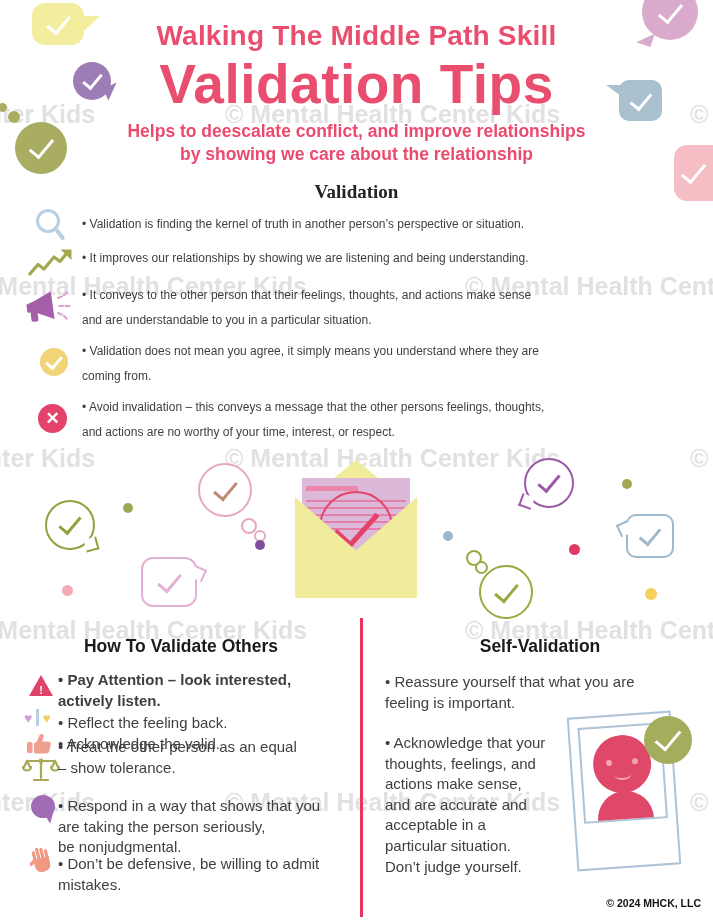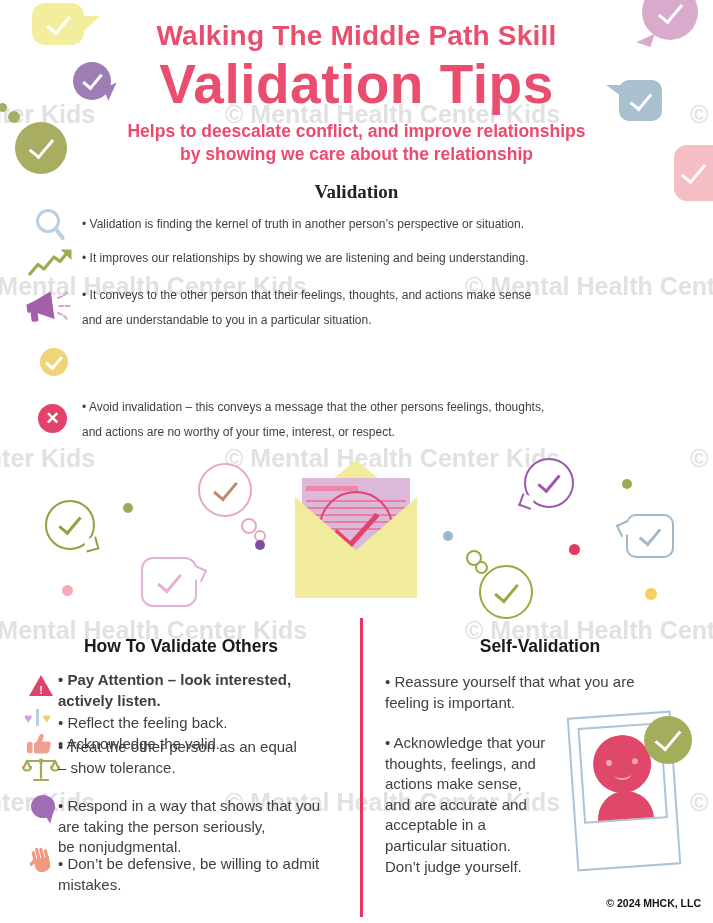--- a/index.html
+++ b/index.html
@@ -145,20 +145,22 @@
   </svg>
   <span class="iconcircle" style="left:40px;top:348px;width:28px;height:28px;background:#f2d478;">
     <span class="chk" style="width:7px;height:13px;border-color:#fff;margin-top:-3px;"></span>
   </span>
   <span class="iconcircle" style="left:38px;top:404px;width:29px;height:29px;background:#e4426b;font-size:17px;">✕</span>
 
   <div class="vtxt" style="top:212px;">Validation is finding the kernel of truth in another person’s perspective or situation.</div>
   <div class="vtxt" style="top:246px;">It improves our relationships by showing we are listening and being understanding.</div>
   <div class="vtxt" style="top:283px;">It conveys to the other person that their feelings, thoughts, and actions make sense
 and are understandable to you in a particular situation.</div>
+  <div class="vtxt" style="top:339px;">Validation does not mean you agree, it simply means you understand where they are
+coming from.</div>
   <div class="vtxt" style="top:395px;">Avoid invalidation – this conveys a message that the other persons feelings, thoughts,
 and actions are no worthy of your time, interest, or respect.</div>
 
   <div class="bub" style="left:45px;top:500px;width:46px;height:46px;border-radius:50%;background:#fff;border:2.6px solid #8ea23e;">
     <span class="chk" style="width:9px;height:19px;border-color:#8ea23e;margin-top:-4px;"></span>
     <span class="otail" style="right:-5px;bottom:-3px;border-right:2.6px solid #8ea23e;border-bottom:2.6px solid #8ea23e;transform:rotate(-15deg);"></span>
   </div>
   <span class="dot" style="left:123px;top:503px;width:10px;height:10px;background:#a0a855;"></span>
   <div class="bub" style="left:198px;top:463px;width:50px;height:50px;border-radius:50%;background:#fff;border:2.4px solid #e5a9bc;">
     <span class="chk" style="width:10px;height:20px;border-color:#c08a72;margin-top:-4px;"></span>

